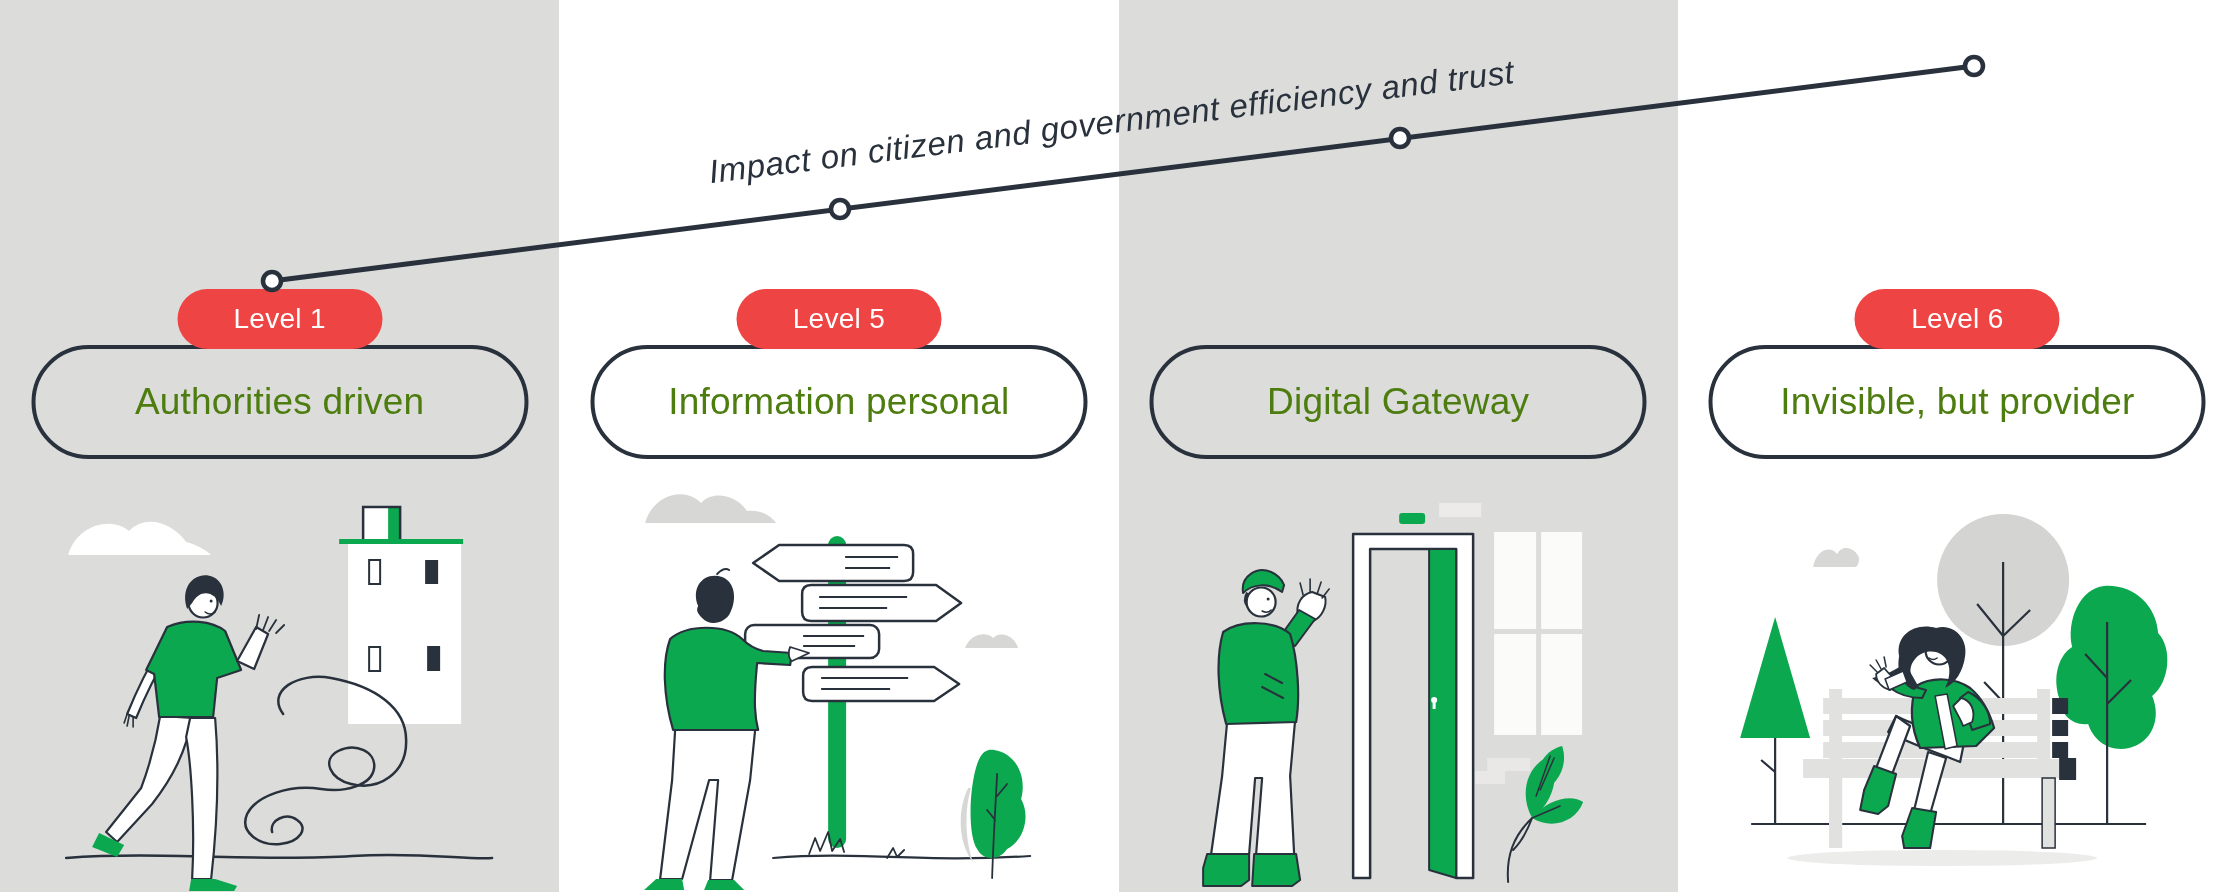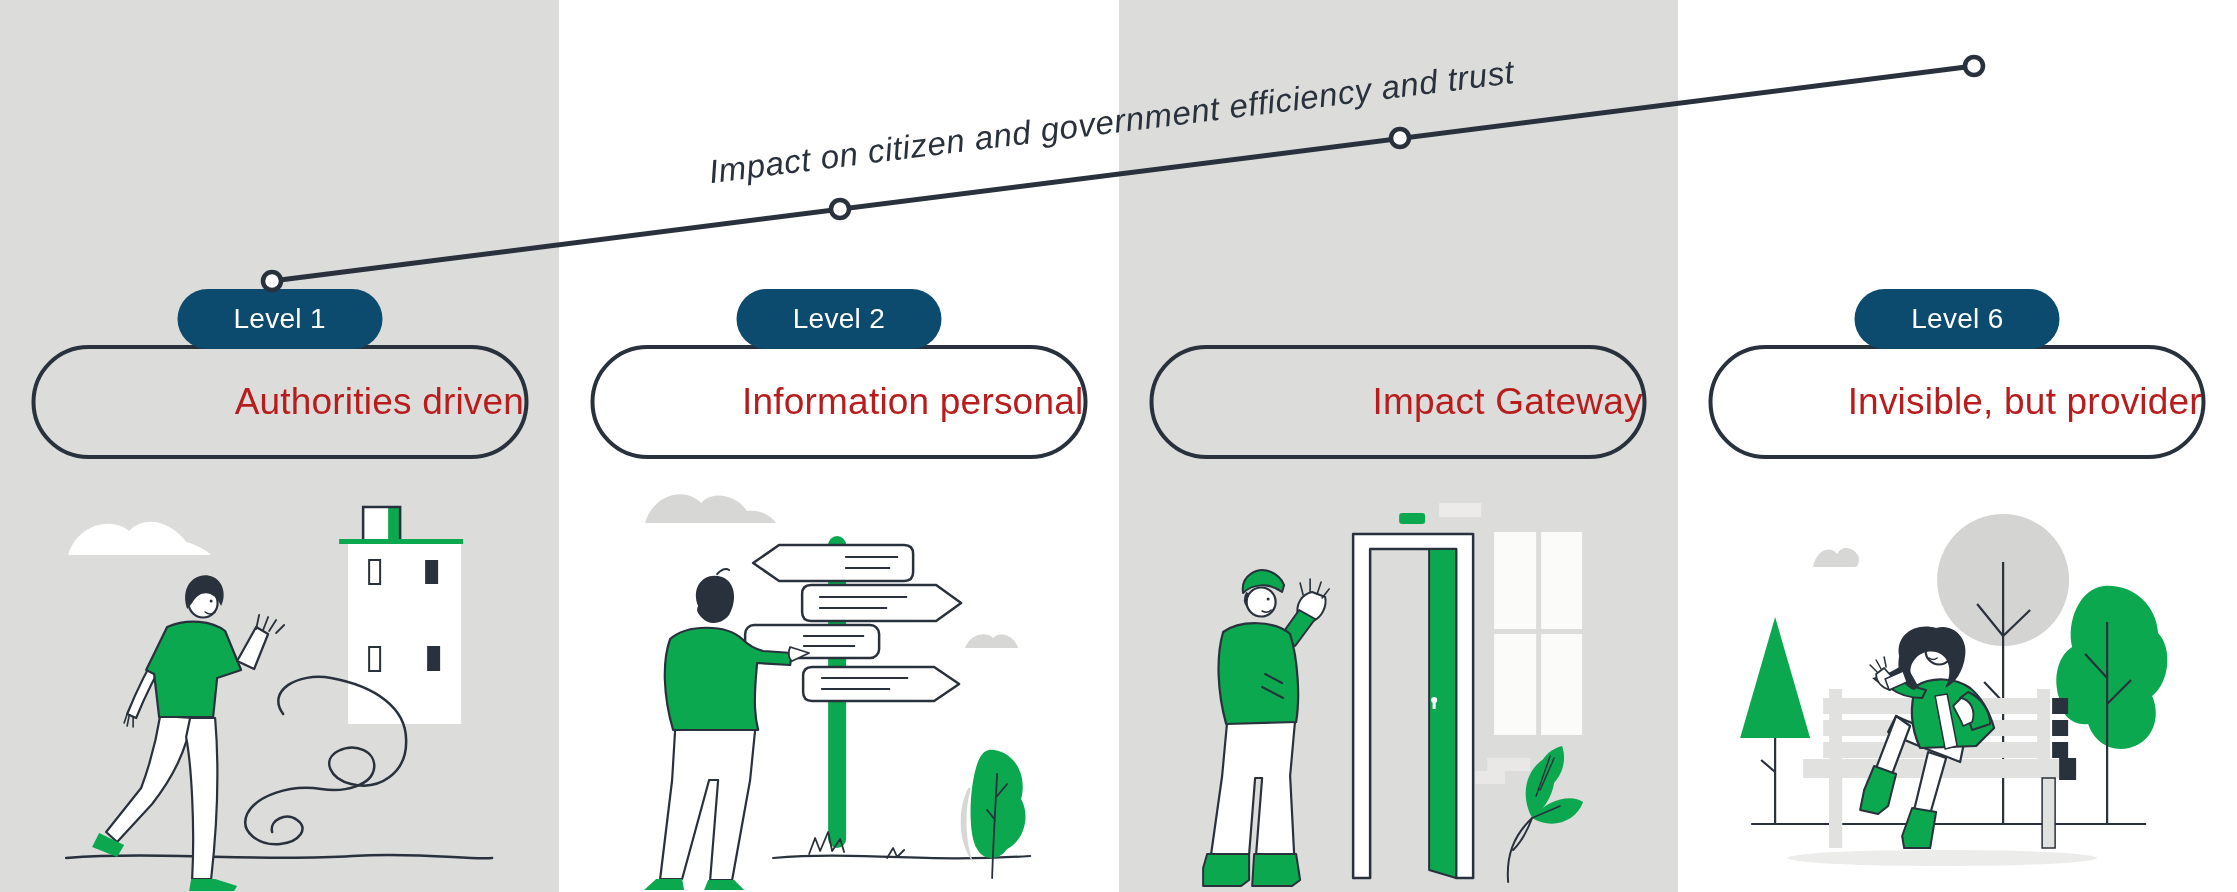--- a/index.html
+++ b/index.html
@@ -5,30 +5,30 @@
   html,body { margin:0; padding:0; background:#ffffff; }
   .stage {
     position:relative; width:2237px; height:892px; overflow:hidden;
     font-family:"Liberation Sans", sans-serif;
   }
   .columns { display:flex; height:100%; }
   .column { position:relative; flex:1 1 0; background:#ffffff; }
   .column.gray { background:#dcdcda; }
   .level-badge {
     position:absolute; top:289px; left:50%; transform:translateX(-50%);
-    width:205px; height:60px; border-radius:30px; background:#0c4a6e;
+    width:205px; height:60px; border-radius:30px; background:#ef4444;
     color:#ffffff; font-size:28px; font-weight:500; letter-spacing:0.3px;
     display:flex; align-items:center; justify-content:center; z-index:3;
   }
   .title-box {
     position:absolute; top:345px; left:50%; transform:translateX(-50%);
     width:497px; height:114px; box-sizing:border-box;
     border:4px solid #28313c; border-radius:57px;
-    display:flex; align-items:center; justify-content:flex-end;
-    color:#b91c1c; font-size:37px; font-weight:500; letter-spacing:0.2px;
+    display:flex; align-items:center; justify-content:center;
+    color:#4d7c0f; font-size:37px; font-weight:500; letter-spacing:0.2px;
     z-index:2; background:transparent; white-space:nowrap;
   }
   .illus { position:absolute; left:0; bottom:0; width:100%; height:446px; display:block; }
   .impact-svg { position:absolute; top:0; left:0; z-index:4; pointer-events:none; }
   .impact-label {
     font-family:"Liberation Sans", sans-serif; font-style:italic;
     font-size:33px; font-weight:500; letter-spacing:0.6px; fill:#28313c;
   }
 </style>
 </head>
@@ -70,21 +70,21 @@
           <path d="M256,183 l3,-14 m4,15 l5,-13 m1,14 l7,-11 m0,13 l8,-8" stroke="#28313c" stroke-width="1.8" fill="none" stroke-linecap="round"></path>
           <circle cx="203" cy="157" r="14.5" fill="#ffffff" stroke="#28313c" stroke-width="2.2"></circle>
           <path d="M187,163 C179,139 197,124 213,131 C224,136 226,150 221,160 C215,145 200,142 192,157 Z" fill="#28313c"></path>
           <circle cx="211" cy="155" r="1.5" fill="#28313c"></circle>
           <path d="M205,166 q5,4 10,0" stroke="#28313c" stroke-width="1.5" fill="none" stroke-linecap="round"></path>
         </g>
       </svg>
     </section>
 
     <section class="column">
-      <div class="level-badge">Level 2</div>
+      <div class="level-badge">Level 5</div>
       <div class="title-box">
         <span>Information personal</span>
       </div>
       <svg class="illus" viewBox="0 0 559 446">
         <path fill="#d7d7d5" d="M86,77 C94,48 126,40 142,57 C154,44 177,49 188,65 C201,63 212,70 217,77 Z"></path>
         <path fill="#d7d7d5" d="M406,202 C411,188 427,185 434,192 C441,185 455,189 459,202 Z"></path>
         <rect x="269" y="90" width="18" height="312" rx="9" fill="#0ba84f"></rect>
         <g>
           <path d="M194,117 L220,99 L345,99 Q354,99 354,108 L354,126 Q354,135 345,135 L220,135 Z" fill="#ffffff" stroke="#28313c" stroke-width="2.5" stroke-linejoin="round"></path>
           <path d="M286,111 H339 M286,122 H331" stroke="#28313c" stroke-width="2"></path>
@@ -115,21 +115,21 @@
           <path d="M111,193 C128,178 167,178 183,193 C189,199 196,203 204,205 L233,207 L231,219 L198,217 C194,258 196,272 199,284 L114,284 C104,250 103,215 111,193 Z" fill="#0ba84f" stroke="#28313c" stroke-width="2.2"></path>
           <path d="M231,201 L250,207 L233,215 C229,213 229,205 231,201 Z" fill="#ffffff" stroke="#28313c" stroke-width="1.8"></path>
           <path d="M139,160 C131,140 146,125 163,131 C176,136 178,153 171,167 C166,177 151,181 143,172 C138,167 137,164 139,160 Z" fill="#28313c"></path>
           <path d="M158,128 q7,-7 12,-4" stroke="#28313c" stroke-width="2" fill="none" stroke-linecap="round"></path>
         </g>
       </svg>
     </section>
 
     <section class="column gray">
       <div class="title-box">
-        <span>Impact Gateway</span>
+        <span>Digital Gateway</span>
       </div>
       <svg class="illus" viewBox="0 0 559 446">
         <rect x="320" y="57" width="42" height="14" fill="#ecebe9"></rect>
         <rect x="280" y="67" width="26" height="11" rx="3" fill="#0ba84f"></rect>
         <g>
           <rect x="375" y="86" width="42" height="97" fill="#fbfbfa"></rect>
           <rect x="422" y="86" width="41" height="97" fill="#fbfbfa"></rect>
           <rect x="375" y="188" width="42" height="101" fill="#fbfbfa"></rect>
           <rect x="422" y="188" width="41" height="101" fill="#fbfbfa"></rect>
         </g>

